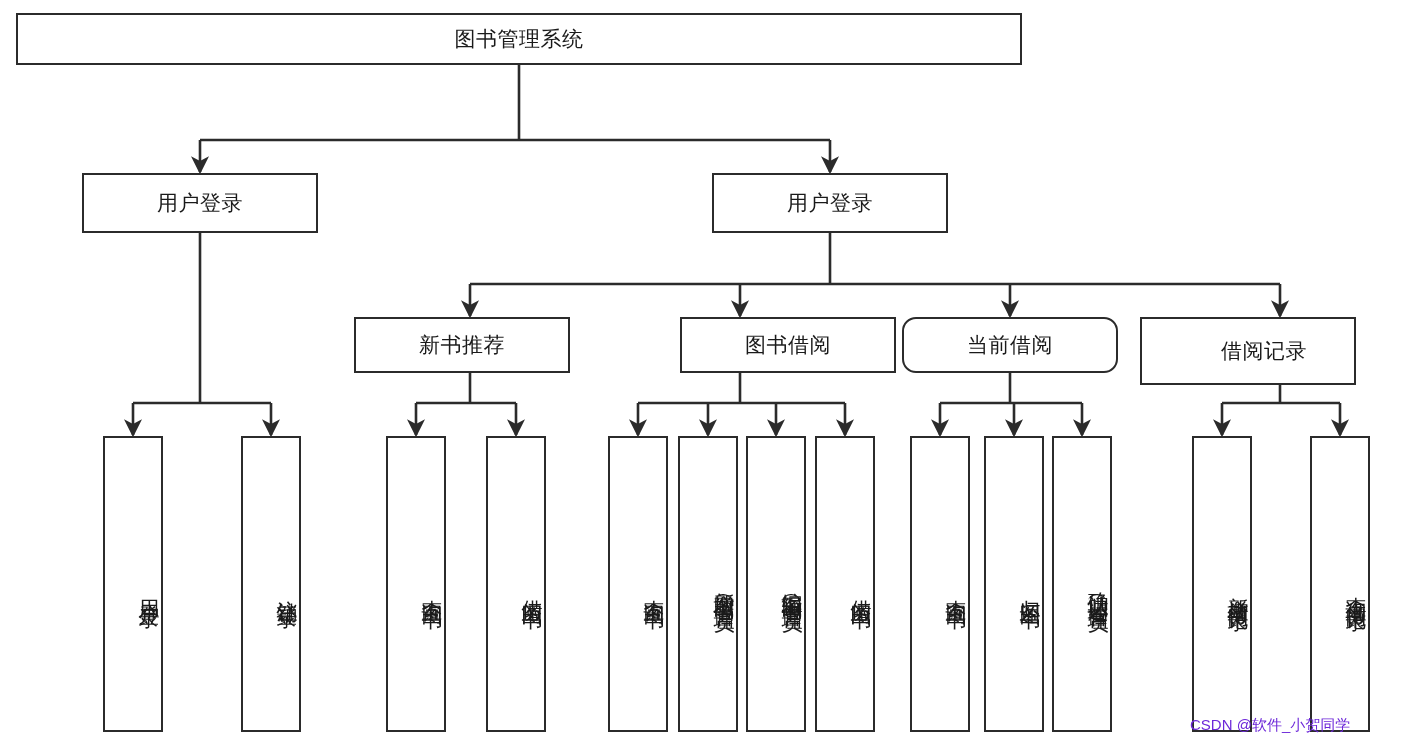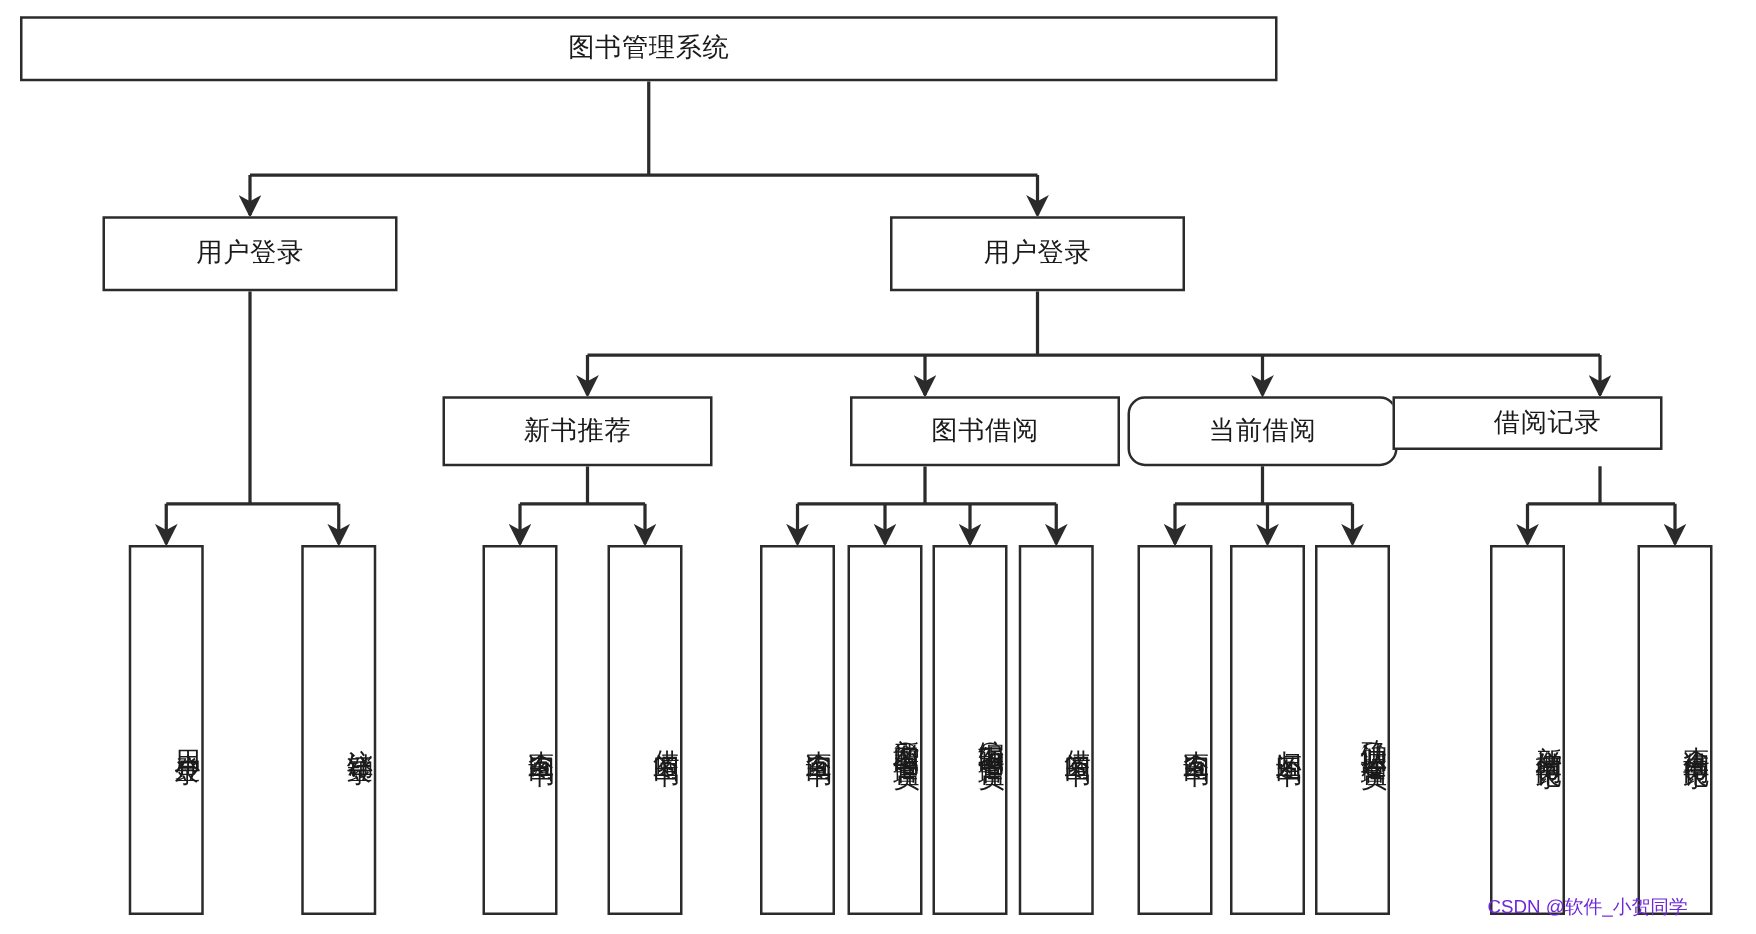--- a/index.html
+++ b/index.html
@@ -114,21 +114,21 @@
   </svg>
 
   <div class="node h node-title" style="left: 16px; top: 13px; width: 1006px; height: 52px;">图书管理系统</div>
 
   <div class="node h" style="left: 82px; top: 173px; width: 236px; height: 60px;">用户登录</div>
   <div class="node h" style="left: 712px; top: 173px; width: 236px; height: 60px;">用户登录</div>
 
   <div class="node h" style="left: 354px; top: 317px; width: 216px; height: 56px;">新书推荐</div>
   <div class="node h" style="left: 632px; top: 317px; width: 216px; height: 56px; margin-left: 48px;">图书借阅</div>
   <div class="node h" style="left: 902px; top: 317px; width: 216px; height: 56px; border-radius: 14px;">当前借阅</div>
-  <div class="node h" style="left: 1114px; top: 317px; width: 216px; height: 43px; padding-left: 32px;">借阅记录</div>
+  <div class="node h" style="left: 1140px; top: 317px; width: 216px; height: 68px; padding-left: 32px;">借阅记录</div>
 
   <div class="node v" style="left: 103px; top: 436px; width: 60px; height: 296px;">用户登录</div>
   <div class="node v" style="left: 241px; top: 436px; width: 60px; height: 296px;">注销登录</div>
 
   <div class="node v" style="left: 386px; top: 436px; width: 60px; height: 296px;">查询图书</div>
   <div class="node v" style="left: 486px; top: 436px; width: 60px; height: 296px;">借阅图书</div>
 
   <div class="node v" style="left: 608px; top: 436px; width: 60px; height: 296px;">查询图书</div>
   <div class="node v tall" style="left: 678px; top: 436px; width: 60px; height: 296px;">新增图书（管理员）</div>
   <div class="node v tall" style="left: 746px; top: 436px; width: 60px; height: 296px;">编辑图书（管理员）</div>

